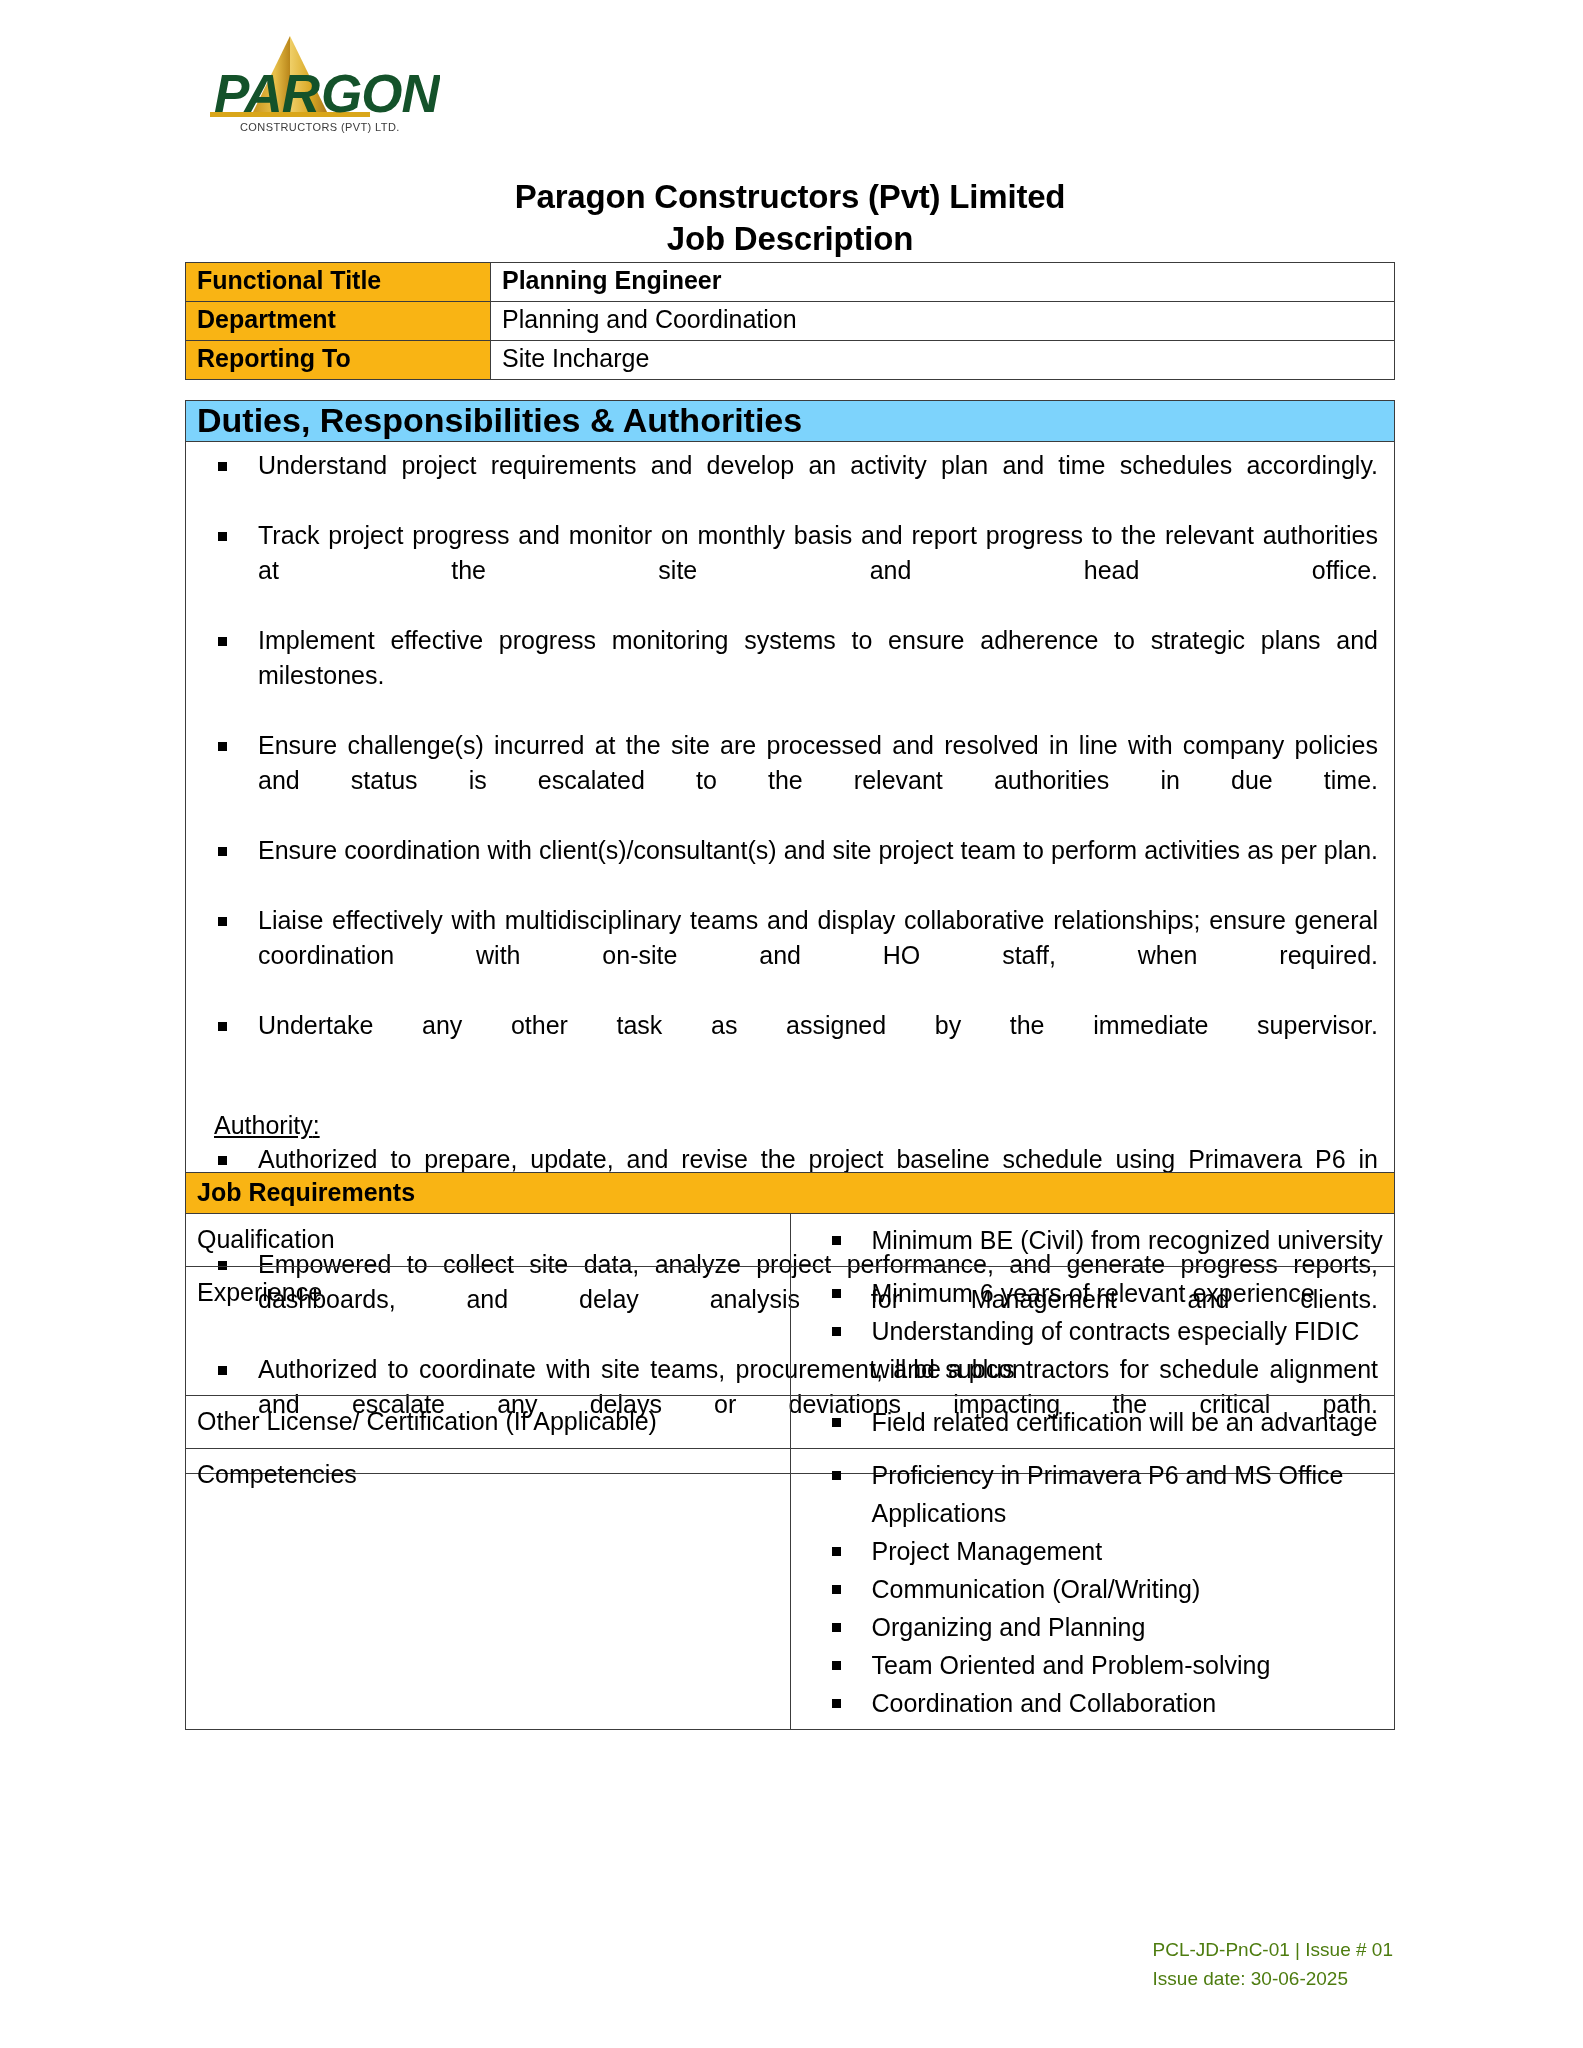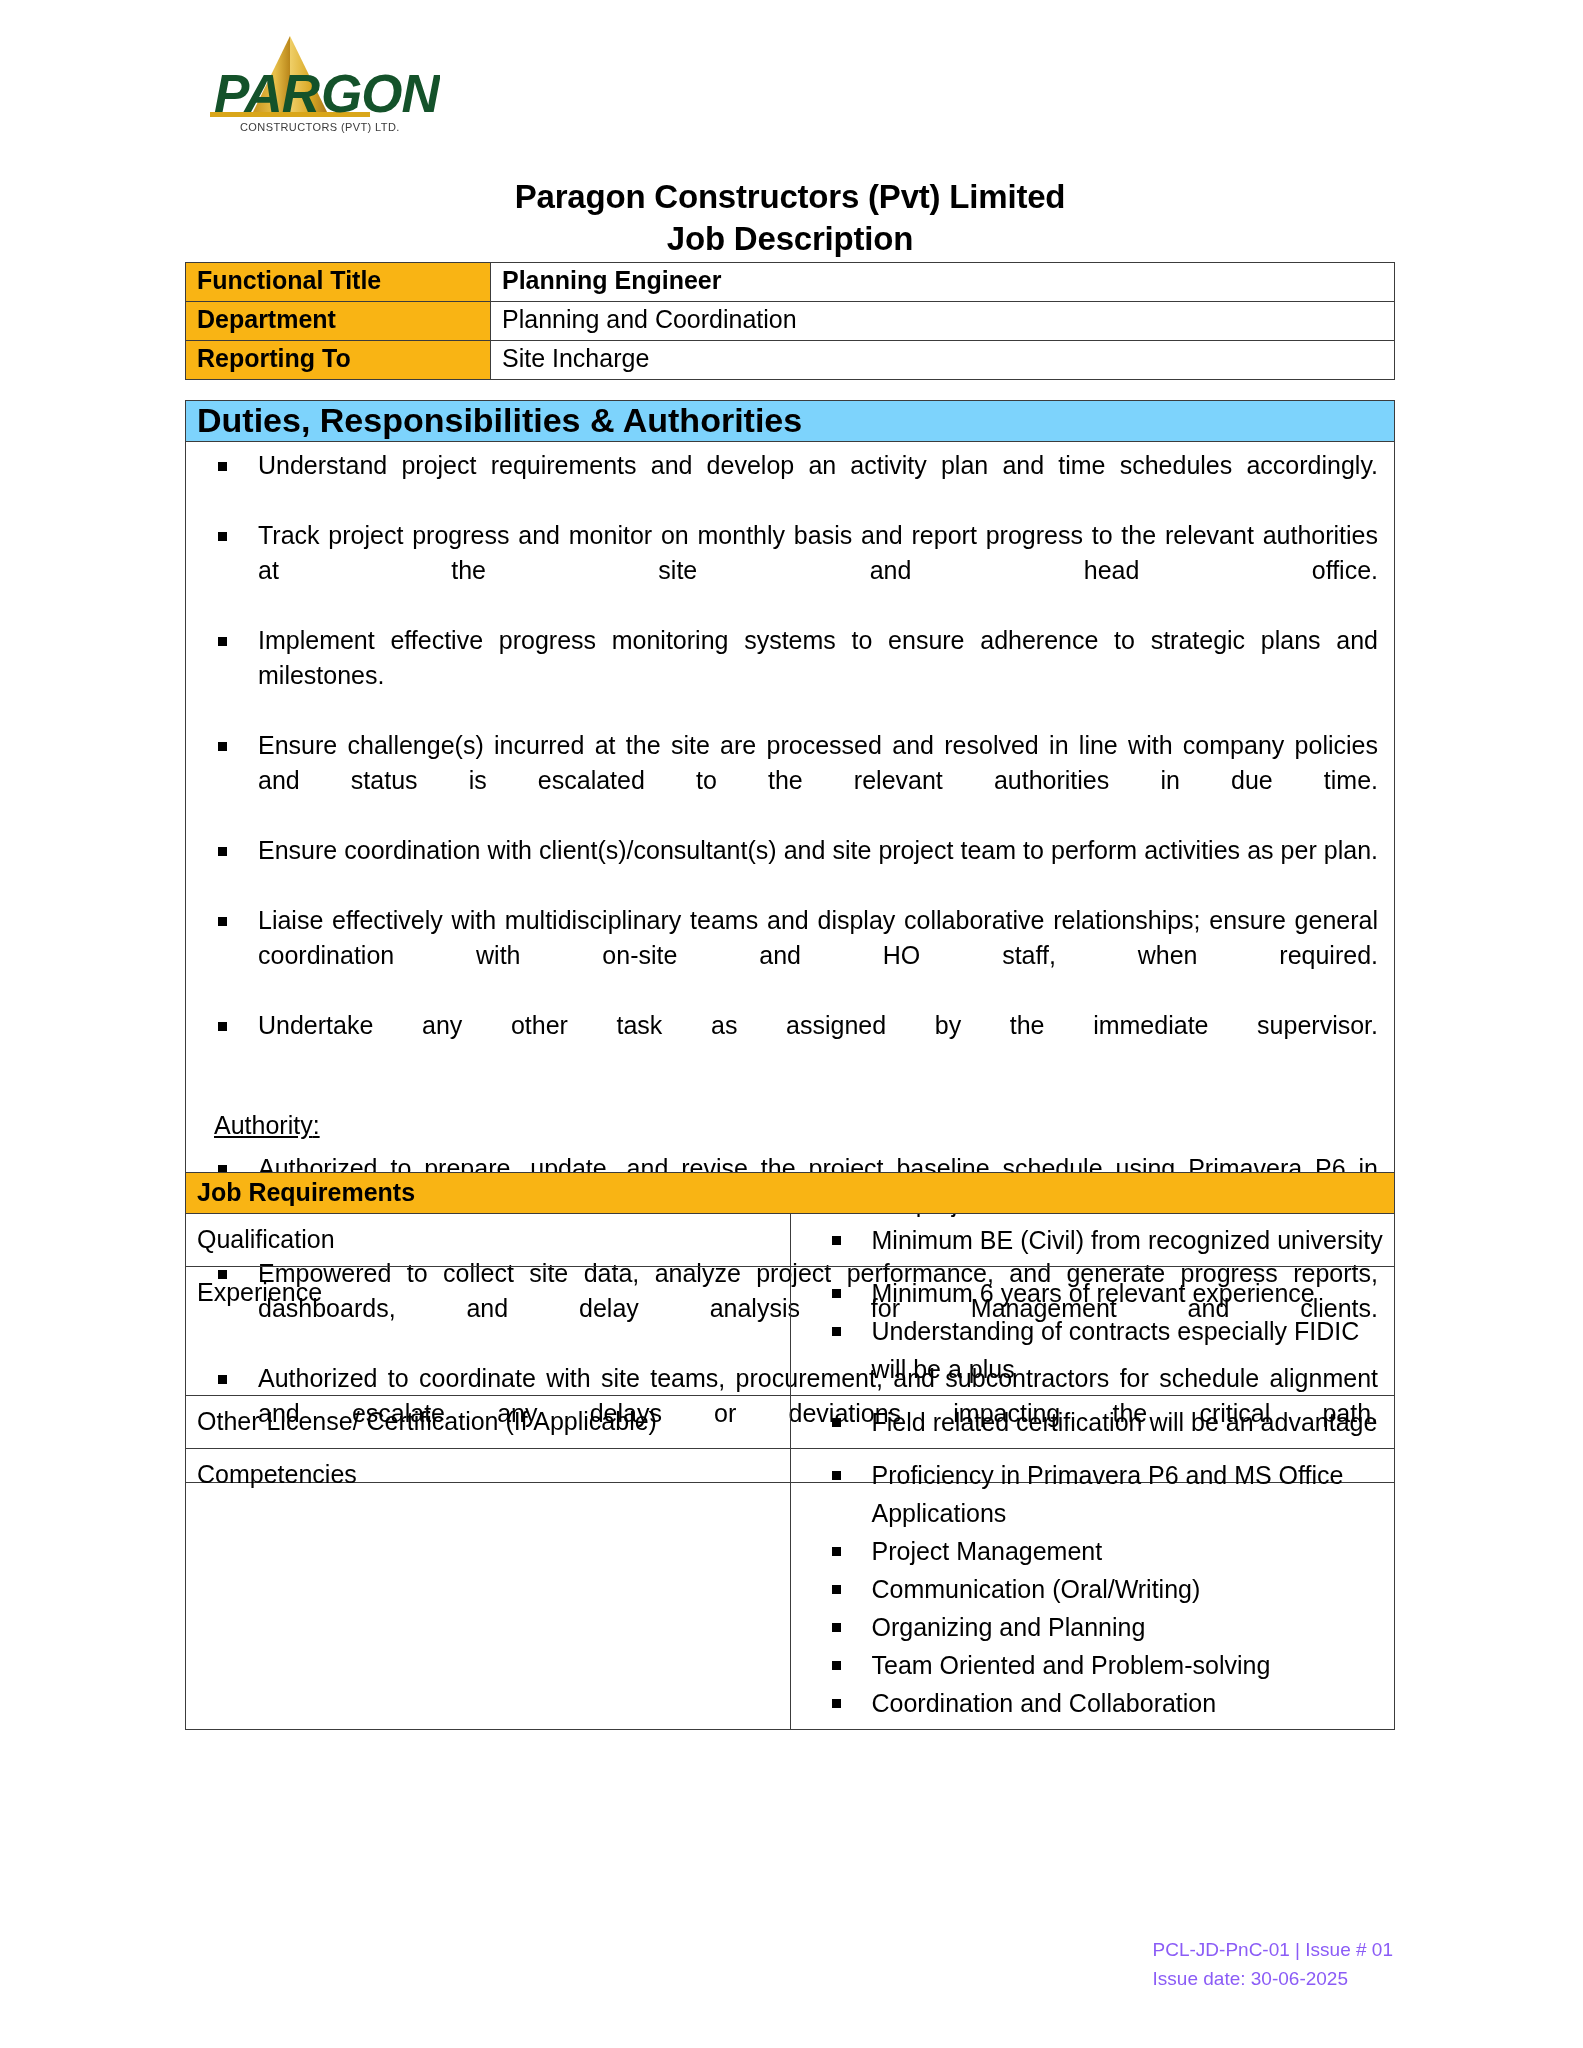--- a/index.html
+++ b/index.html
@@ -152,33 +152,33 @@
   ul.blist.req > li { padding-left: 70px; line-height: 38px; }
   ul.blist.req > li .bsq { left: 30px; top: 15px; }
 
   .spacer-gap { height: 26px; }
 
   .authority-head {
     font-size: 25px;
     line-height: 34px;
     padding-left: 12px;
     margin-top: 4px;
-    margin-bottom: 9px;
+    margin-bottom: 0;
   }
   .authority-head span {
     text-decoration: underline;
   }
 
   
   .footer {
     position: absolute;
     right: 190px;
     bottom: 55px;
     text-align: left;
-    color: #8b5cf6;
+    color: #4d7c0f;
     font-size: 19px;
     line-height: 29px;
   }
   .footer div { white-space: nowrap; }
 </style>
 </head>
 <body>
 
 <div class="page">
 

